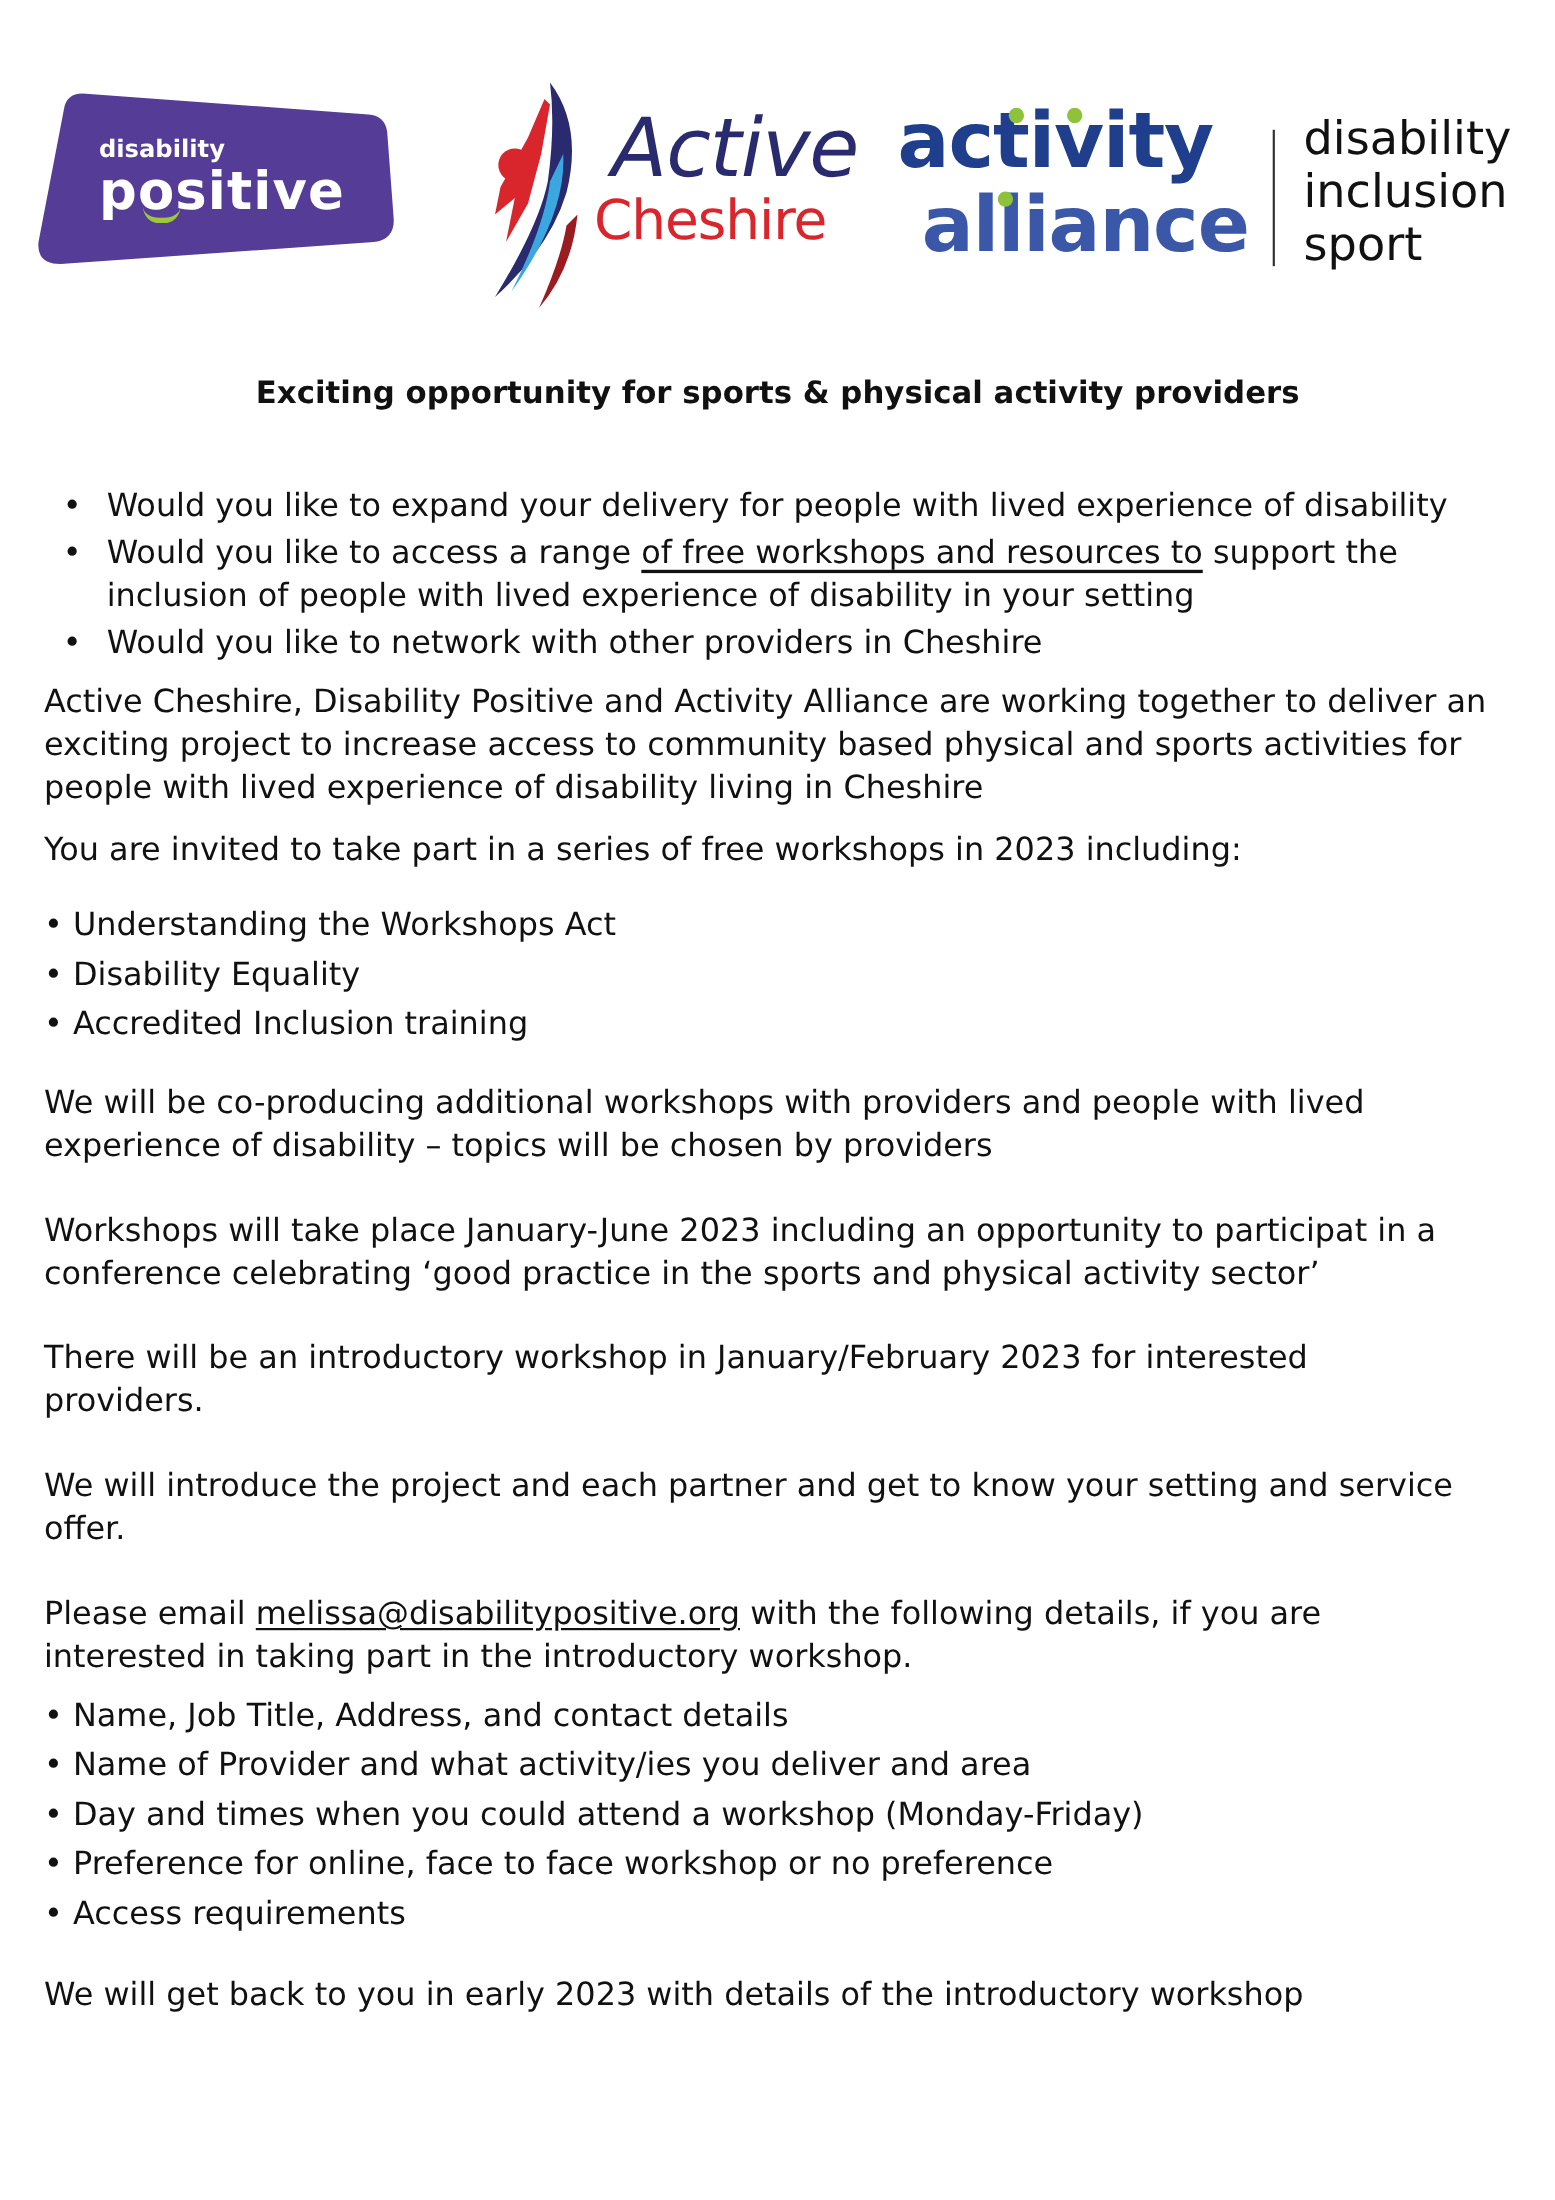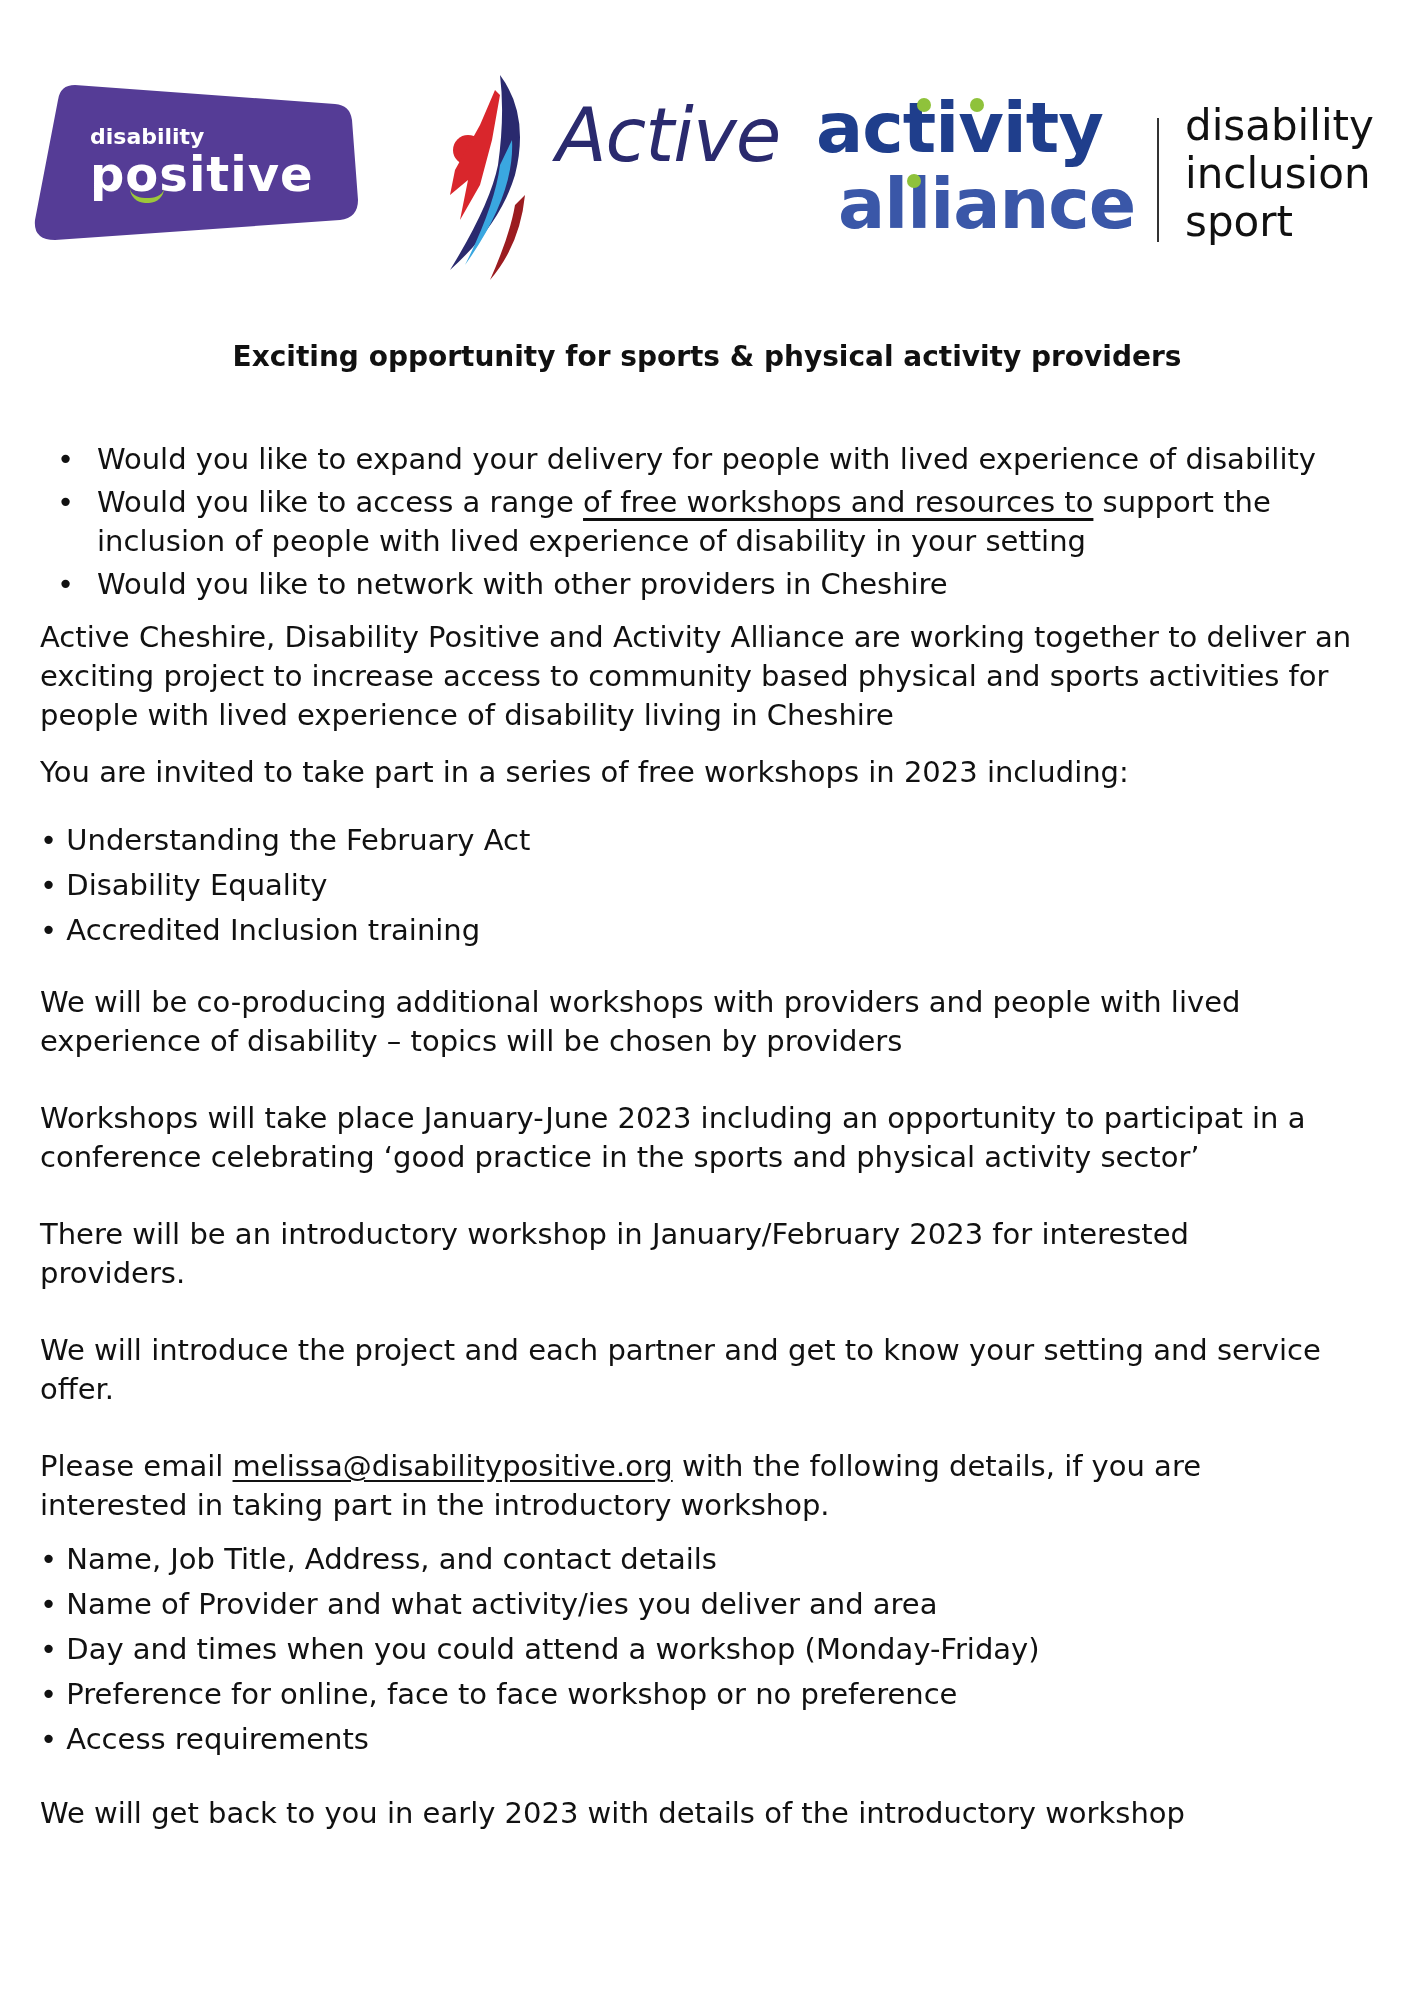--- a/index.html
+++ b/index.html
@@ -47,20 +47,21 @@
   <div class="dp-smile" style="top:148px;"></div>
 
   <svg class="ac-logo" style="top:15px;" viewBox="0 0 360 230">
     <path d="M80 20 Q110 60 95 120 Q80 170 30 215 Q70 150 78 110 Q85 60 80 20 Z" fill="#2a2a6e"></path>
     <path d="M92 85 Q95 140 45 210 Q75 150 80 110 Z" fill="#3aa7e0"></path>
     <path d="M105 140 Q100 190 70 225 Q90 180 95 150 Z" fill="#9b1c20"></path>
     <circle cx="48" cy="95" r="15" fill="#d9262c"></circle>
     <path d="M60 70 L75 35 L80 40 L72 85 L60 130 L40 165 L48 125 L30 140 L35 115 Z" fill="#d9262c"></path>
   </svg>
   <div class="ac-active" style="top:55px;">Active</div>
+  <div class="ac-cheshire" style="top:132px;">Cheshire</div>
 
   <div class="aa-activity" style="top:52px;">activity</div>
   <div class="aa-alliance" style="top:128px;">alliance</div>
   <div class="aa-dot" style="left:917px; top:58px;"></div>
   <div class="aa-dot" style="left:970px; top:58px;"></div>
   <div class="aa-dot" style="left:907px; top:134px;"></div>
   <div class="aa-divider" style="top:78px;"></div>
   <div class="aa-tag" style="top:62px;">
     <span>disability</span>
     <span>inclusion</span>
@@ -74,21 +75,21 @@
   <ul class="q-list">
     <li>Would you like to expand your delivery for people with lived experience of disability</li>
     <li><span>Would you like to access a range </span><span class="u">of free workshops and resources to</span><span> support the inclusion of people with lived experience of disability in your setting</span></li>
     <li>Would you like to network with other providers in Cheshire</li>
   </ul>
 
   <p style="margin-top:14px; width:1330px;">Active Cheshire, Disability Positive and Activity Alliance are working together to deliver an exciting project to increase access to community based physical and sports activities for people with lived experience of disability living in Cheshire</p>
   <p style="margin-top:18px;">You are invited to take part in a series of free workshops in 2023 including:</p>
 
   <ul class="plain-list" style="margin-top:26px;">
-    <li>• Understanding the February Act</li>
+    <li>• Understanding the Workshops Act</li>
     <li>• Disability Equality</li>
     <li>• Accredited Inclusion training</li>
   </ul>
 
   <p style="margin-top:30px; width:1330px;">We will be co-producing additional workshops with providers and people with lived experience of disability – topics will be chosen by providers</p>
   <p style="margin-top:38px; width:1360px;">Workshops will take place January-June 2023 including an opportunity to participat in a conference celebrating ‘good practice in the sports and physical activity sector’</p>
   <p style="margin-top:38px; width:1300px;">There will be an introductory workshop in January/February 2023 for interested providers.</p>
   <p style="margin-top:38px; width:1300px;">We will introduce the project and each partner and get to know your setting and service offer.</p>
   <p style="margin-top:38px; width:1300px;"><span>Please email </span><span class="email">melissa@disabilitypositive.org</span><span> with the following details, if you are interested in taking part in the introductory workshop.</span></p>
 

